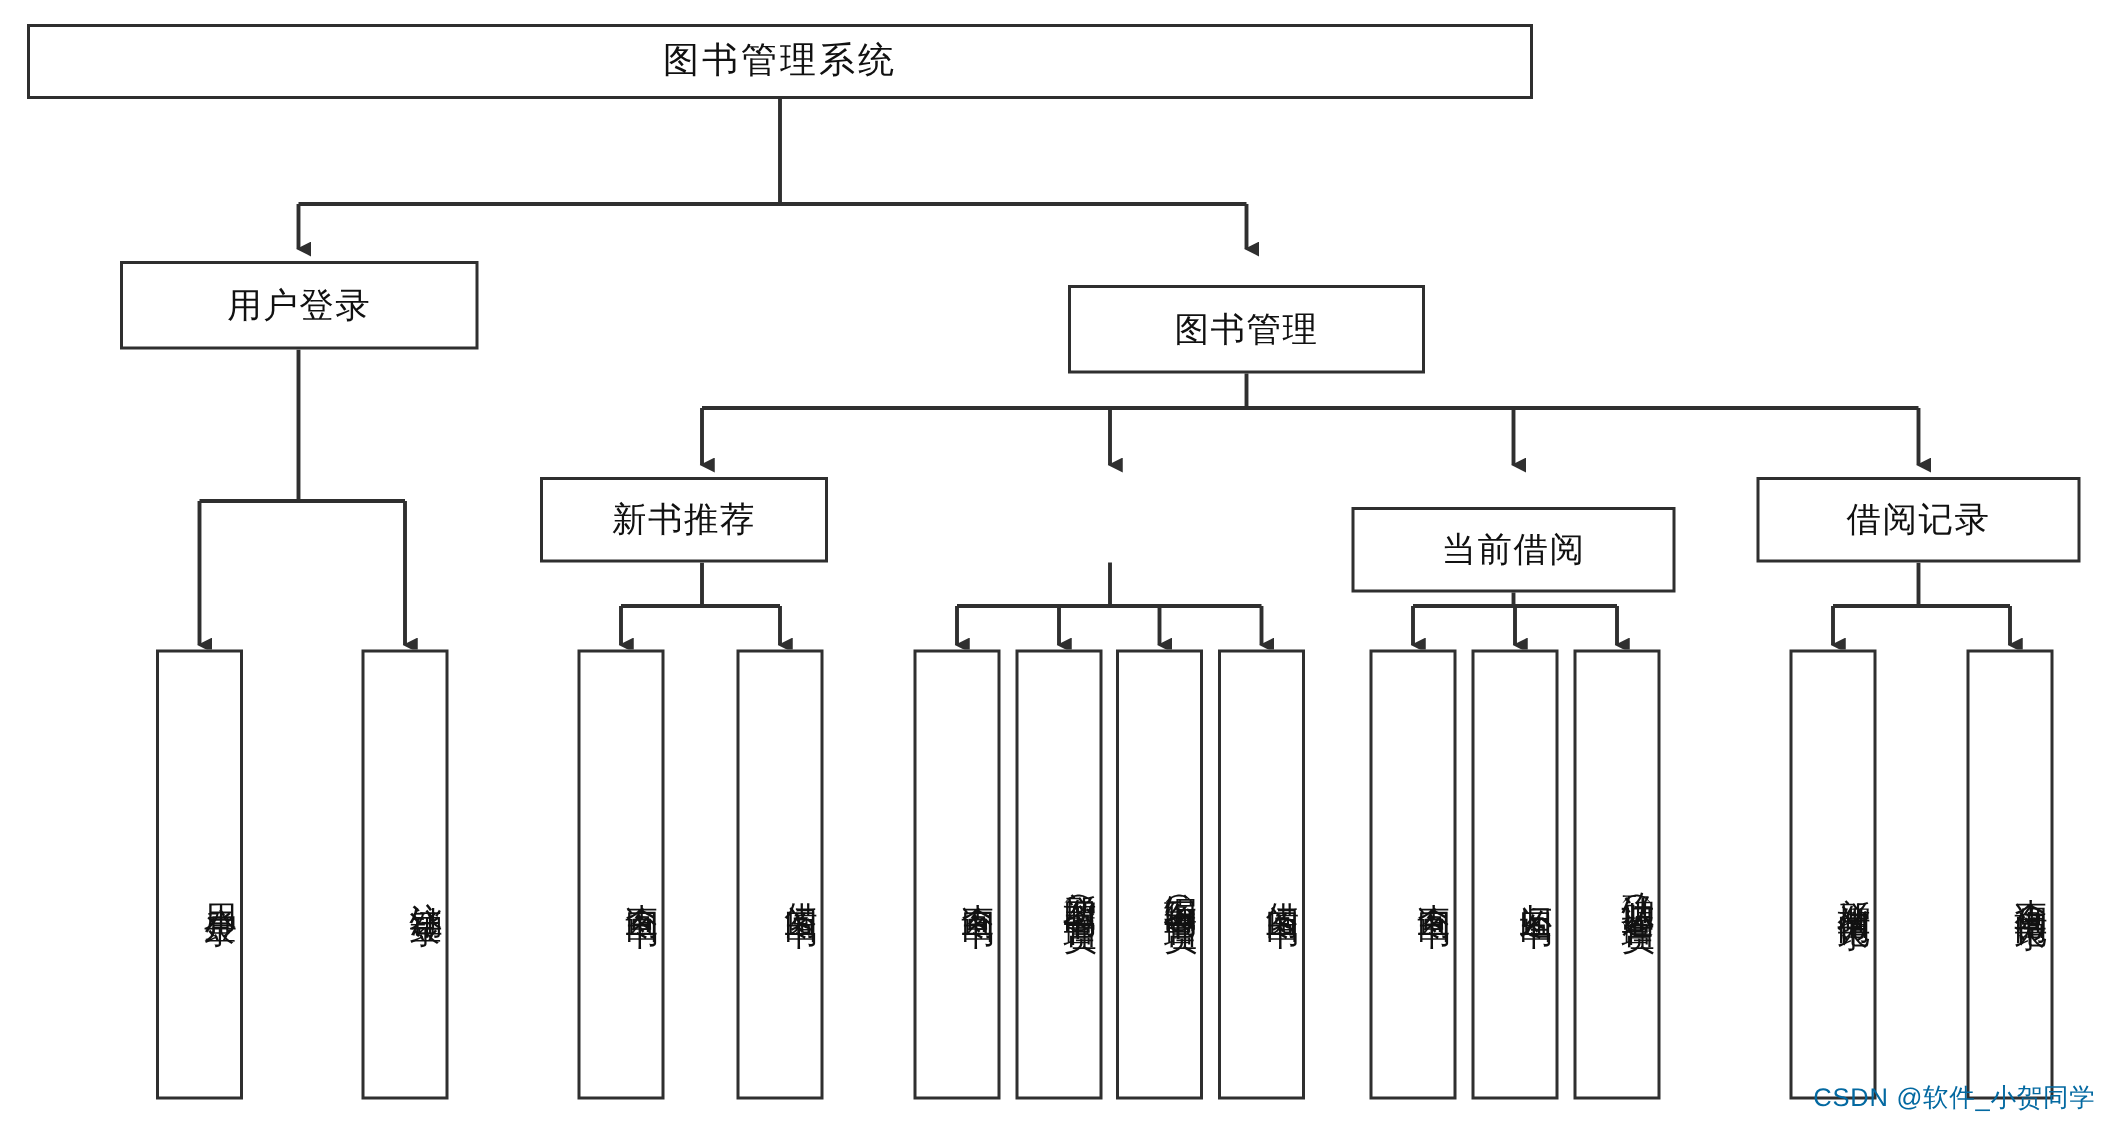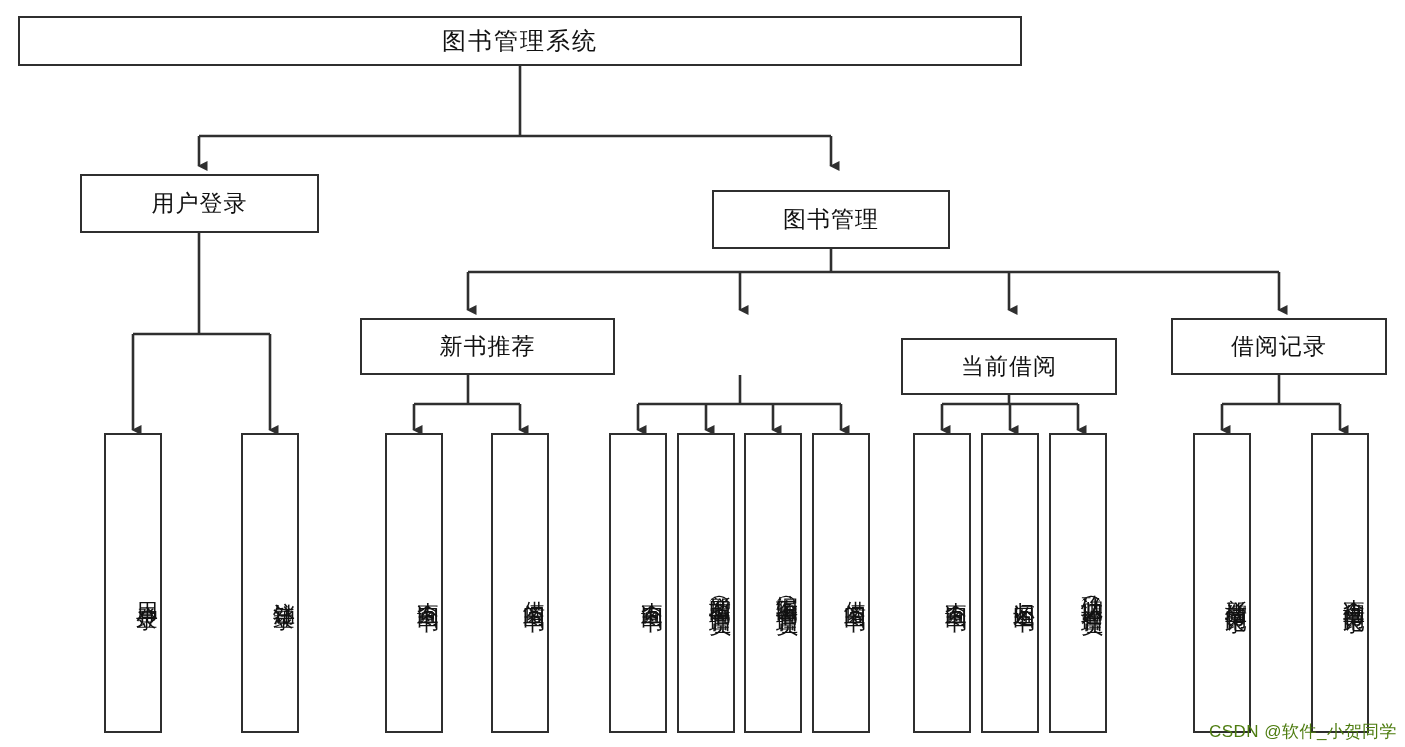--- a/index.html
+++ b/index.html
@@ -49,21 +49,21 @@
   }
   .node.vert > span{
     writing-mode:vertical-rl;
     text-orientation:upright;
     display:block;
   }
   .watermark{
     position:absolute;
     right:8px;bottom:4px;
     font-size:17px;
-    color:#4d7c0f;
+    color:#0369a1;
     letter-spacing:0.5px;
     white-space:nowrap;
     user-select:none;
   }
 </style>
 </head>
 <body>
 
 <div id="diagram">
 
@@ -121,21 +121,21 @@
     <span>图书管理系统</span>
   </div>
 
   <div class="node horiz" style="left:80px;top:174px;width:239px;height:59px;">
     <span>用户登录</span>
   </div>
   <div class="node horiz" style="left:712px;top:174px;width:238px;height:59px;margin-top:16px;">
     <span>图书管理</span>
   </div>
 
-  <div class="node horiz" style="left:360px;top:318px;width:255px;height:57px;text-align:center;">
+  <div class="node horiz" style="left:360px;top:318px;width:192px;height:57px;text-align:center;">
     <span>新书推荐</span>
   </div>
   <div class="node horiz" style="left:901px;top:318px;width:216px;height:57px;margin-top:20px;">
     <span>当前借阅</span>
   </div>
   <div class="node horiz" style="left:1171px;top:318px;width:216px;height:57px;">
     <span>借阅记录</span>
   </div>
 
   <div class="node vert" style="left:104px;top:433px;width:58px;height:300px;">

